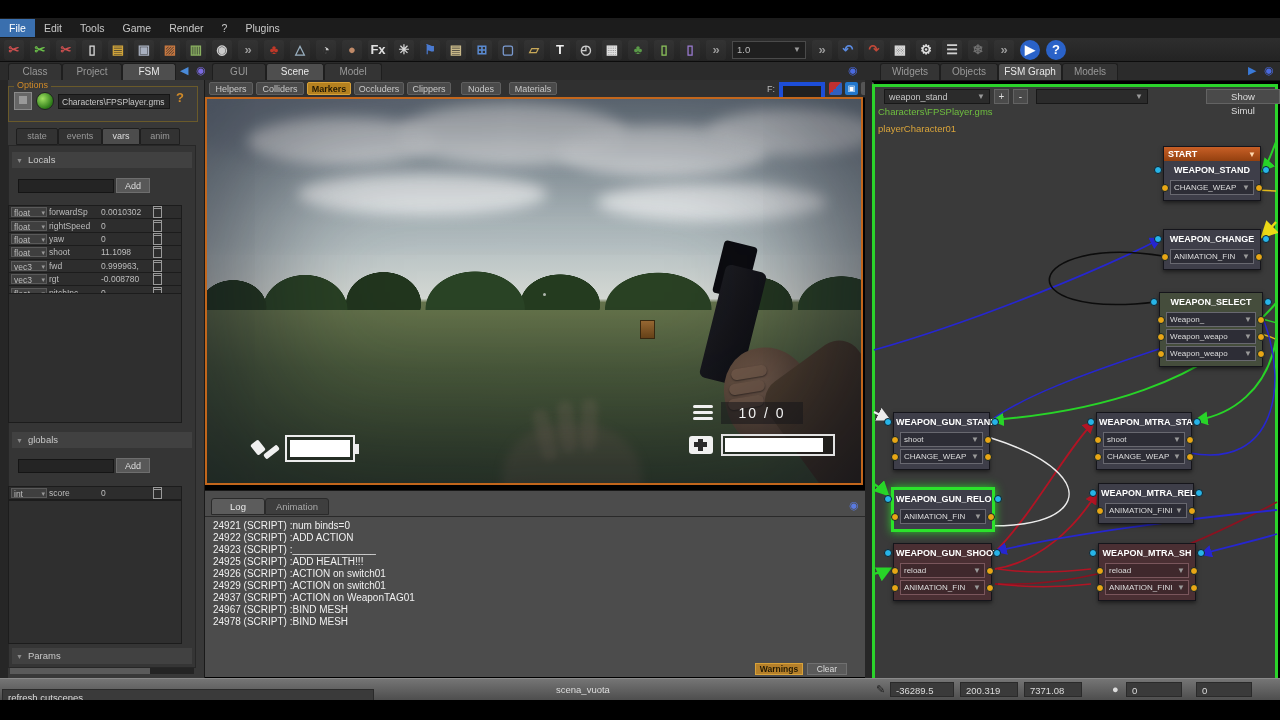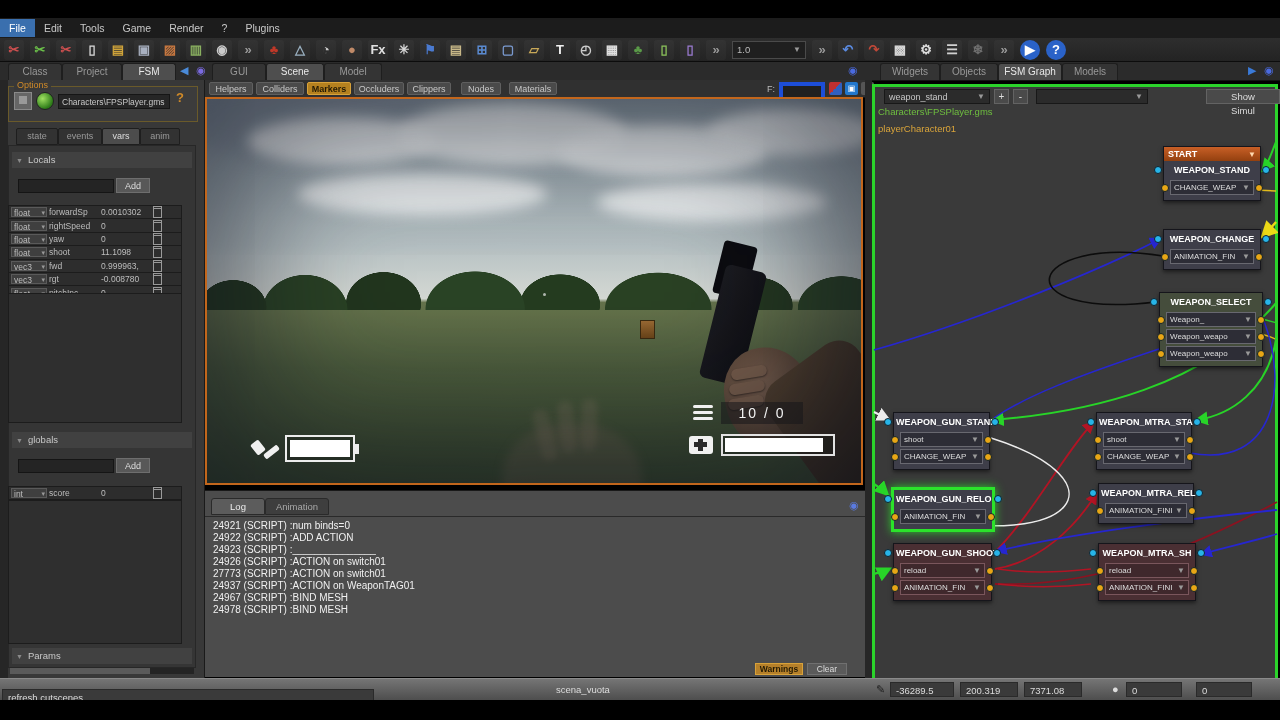--- a/index.html
+++ b/index.html
@@ -373,22 +373,23 @@
   <div class="abs logpanel">
     <span class="logtab sel" style="left:6px;width:52px;">Log</span>
     <span class="logtab" style="left:60px;width:62px;">Animation</span>
     <span style="position:absolute;left:644px;top:8px;font-size:11px;color:#5a7ae0;">◉</span>
     <div class="logsep"></div>
     <div class="loglines">
 
         <div class="logline">24921 (SCRIPT) :num binds=0</div>
         <div class="logline">24922 (SCRIPT) :ADD ACTION</div>
         <div class="logline">24923 (SCRIPT) :_______________</div>
+        <div class="logline">24925 (SCRIPT) :ADD HEALTH!!!</div>
         <div class="logline">24926 (SCRIPT) :ACTION on  switch01</div>
-        <div class="logline">27773 (SCRIPT) :ACTION on  switch01</div>
+        <div class="logline">24929 (SCRIPT) :ACTION on  switch01</div>
         <div class="logline">24937 (SCRIPT) :ACTION on  WeaponTAG01</div>
         <div class="logline">24967 (SCRIPT) :BIND MESH</div>
         <div class="logline">24978 (SCRIPT) :BIND MESH</div>
       </div>
     <span class="warnbtn" style="left:550px;top:172px;">Warnings</span>
     <span class="clearbtn" style="left:602px;top:172px;">Clear</span>
   </div>
 
   <div class="abs splitter"></div>
 

